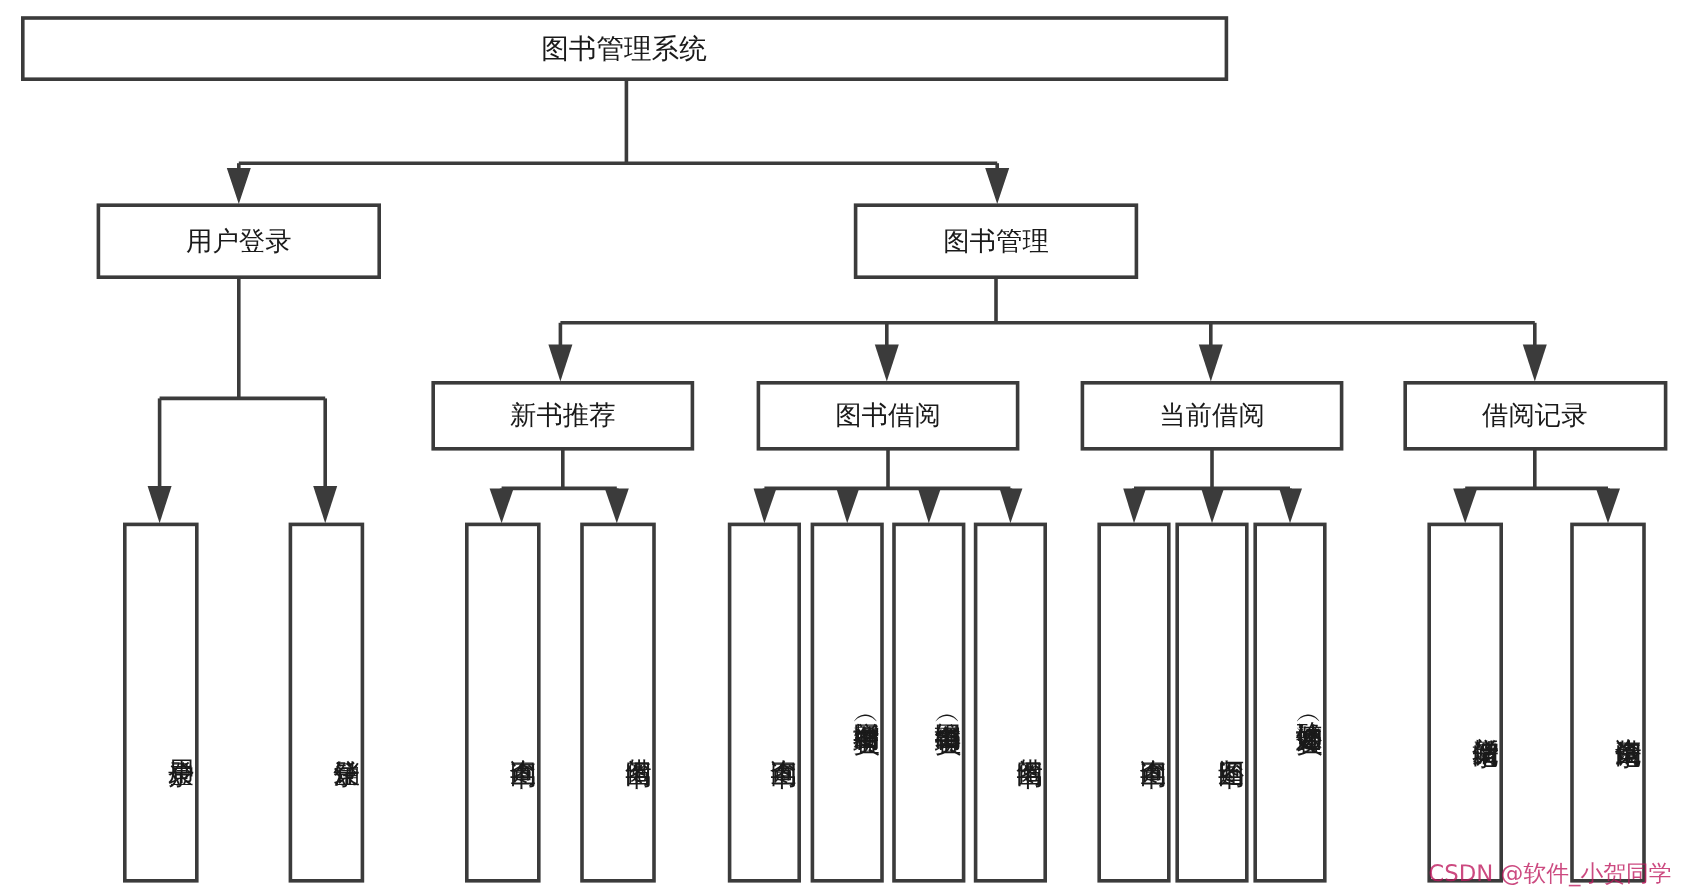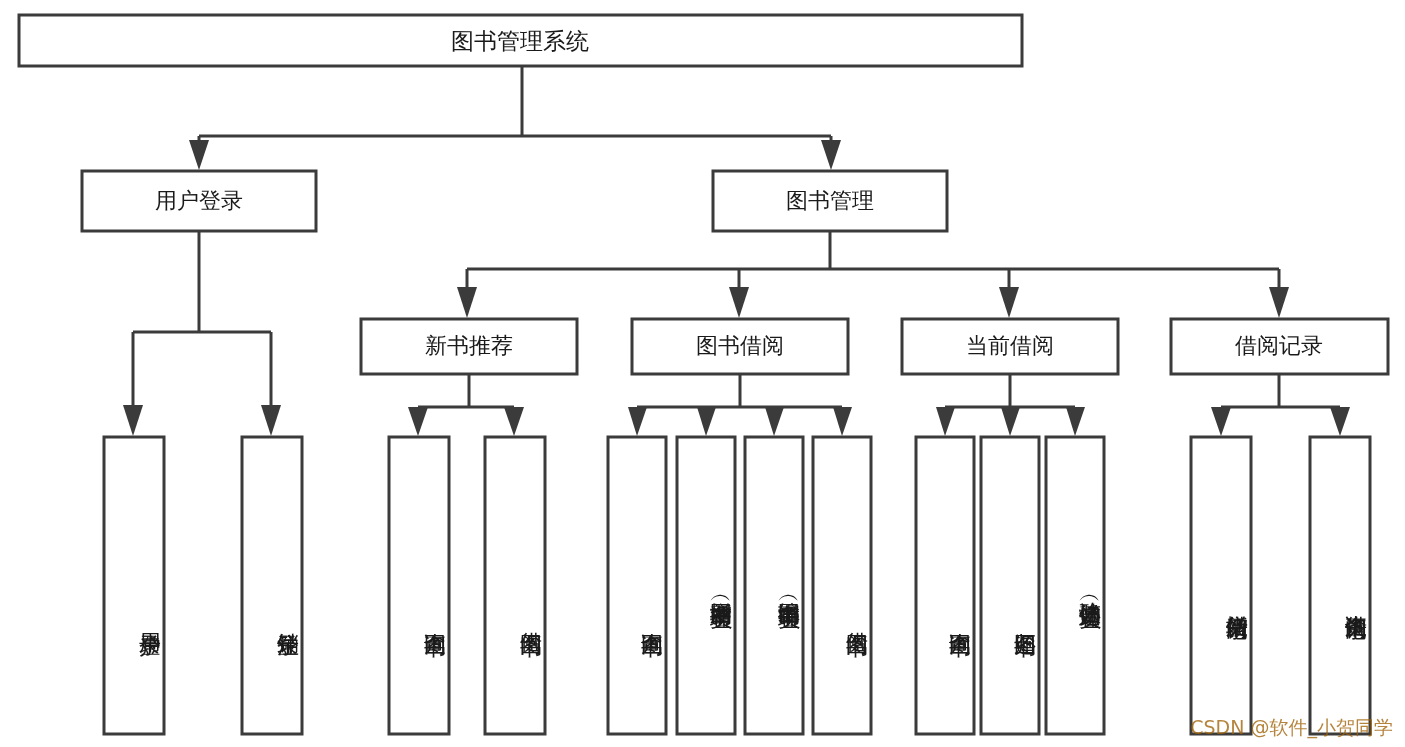--- a/index.html
+++ b/index.html
@@ -67,21 +67,21 @@
     letter-spacing: 1px;
     white-space: nowrap;
     pointer-events: none;
     font-family: "DejaVu Sans", "Liberation Sans", sans-serif;
   }
   .watermark {
     position: absolute;
     right: 12px;
     bottom: 6px;
     font-size: 19px;
-    color: #a16207;
+    color: #be185d;
     opacity: 0.78;
     font-family: "DejaVu Sans", "Liberation Sans", sans-serif;
     white-space: nowrap;
     pointer-events: none;
   }
 </style>
 </head>
 <body>
 
 <div id="diagram-root">

